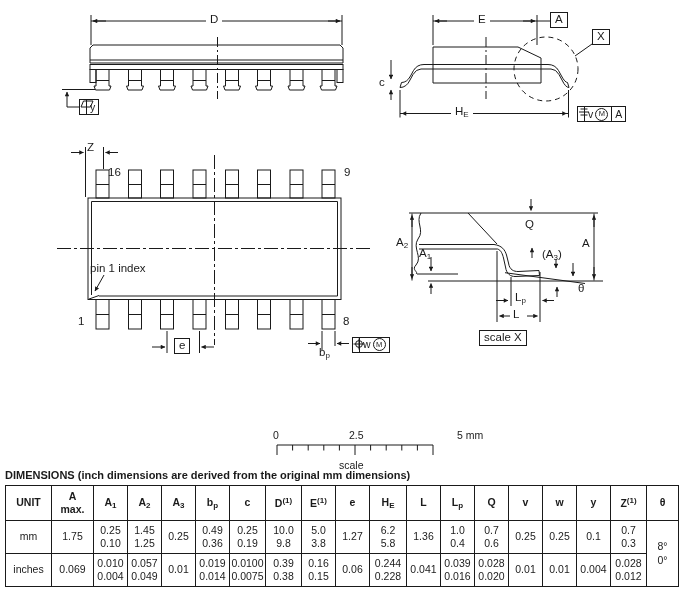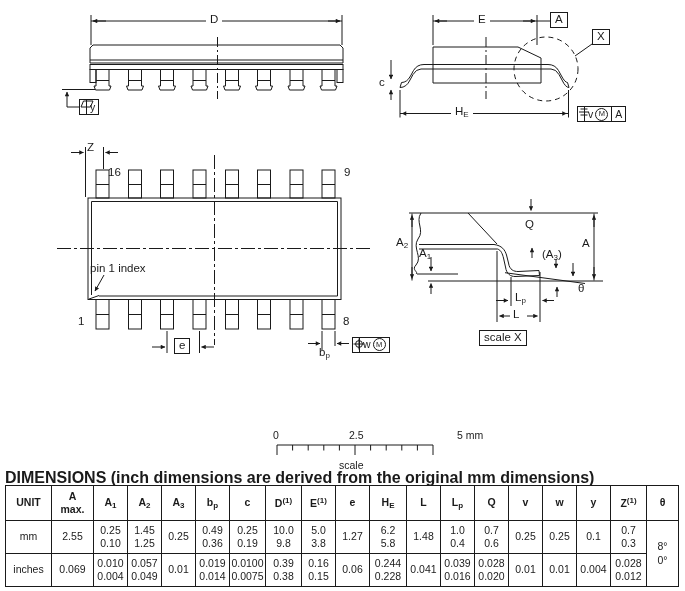--- a/index.html
+++ b/index.html
@@ -10,21 +10,21 @@
   .lbl sub{font-size:8px;vertical-align:-2px;}
   .wbg{background:#fff;padding:0 4px;}
   .boxed{border:1.3px solid #1a1a1a;background:#fff;padding:1px 4px;text-align:center;}
   .frame{position:absolute;display:flex;background:#fff;border:1.3px solid #1a1a1a;height:14px;align-items:stretch;}
   .frame .cell{display:flex;align-items:center;justify-content:center;padding:0 3px;
                border-right:1.3px solid #1a1a1a;font-size:10.5px;line-height:1;}
   .frame .cell:last-child{border-right:none;}
   .mcirc{display:inline-flex;align-items:center;justify-content:center;width:11px;height:11px;
          border:1px solid #1a1a1a;border-radius:50%;font-size:7.5px;margin-left:2px;}
   .small{font-size:10.5px;}
-  #tbl-title{position:absolute;left:5px;top:469px;font-size:16px;font-weight:bold;}
+  #tbl-title{position:absolute;left:5px;top:469px;font-size:11px;font-weight:bold;}
   table.dims{position:absolute;left:5px;top:485px;border-collapse:collapse;table-layout:fixed;
              border:1.5px solid #1a1a1a;}
   table.dims th,table.dims td{border:1px solid #1a1a1a;text-align:center;vertical-align:middle;
              font-size:10.5px;padding:1px 0;white-space:pre-line;line-height:1.25;}
   table.dims th{font-weight:bold;height:32px;}
   table.dims td{height:30px;}
   table.dims sub{font-size:8px;vertical-align:-2px;}
   table.dims sup{font-size:8px;vertical-align:4px;}
 </style>
 </head>
@@ -346,38 +346,38 @@
     <th><span>L</span><sub>p</sub></th>
     <th><span>Q</span></th>
     <th><span>v</span></th>
     <th><span>w</span></th>
     <th><span>y</span></th>
     <th><span>Z</span><sup>(1)</sup></th>
     <th><span>θ</span></th>
   </tr>
   <tr>
     <td>mm</td>
-    <td>2.55</td>
+    <td>1.75</td>
     <td>0.25
 0.10</td>
     <td>1.45
 1.25</td>
     <td>0.25</td>
     <td>0.49
 0.36</td>
     <td>0.25
 0.19</td>
     <td>10.0
 9.8</td>
     <td>5.0
 3.8</td>
     <td>1.27</td>
     <td>6.2
 5.8</td>
-    <td>1.48</td>
+    <td>1.36</td>
     <td>1.0
 0.4</td>
     <td>0.7
 0.6</td>
     <td>0.25</td>
     <td>0.25</td>
     <td>0.1</td>
     <td>0.7
 0.3</td>
     <td rowspan="2">8°

